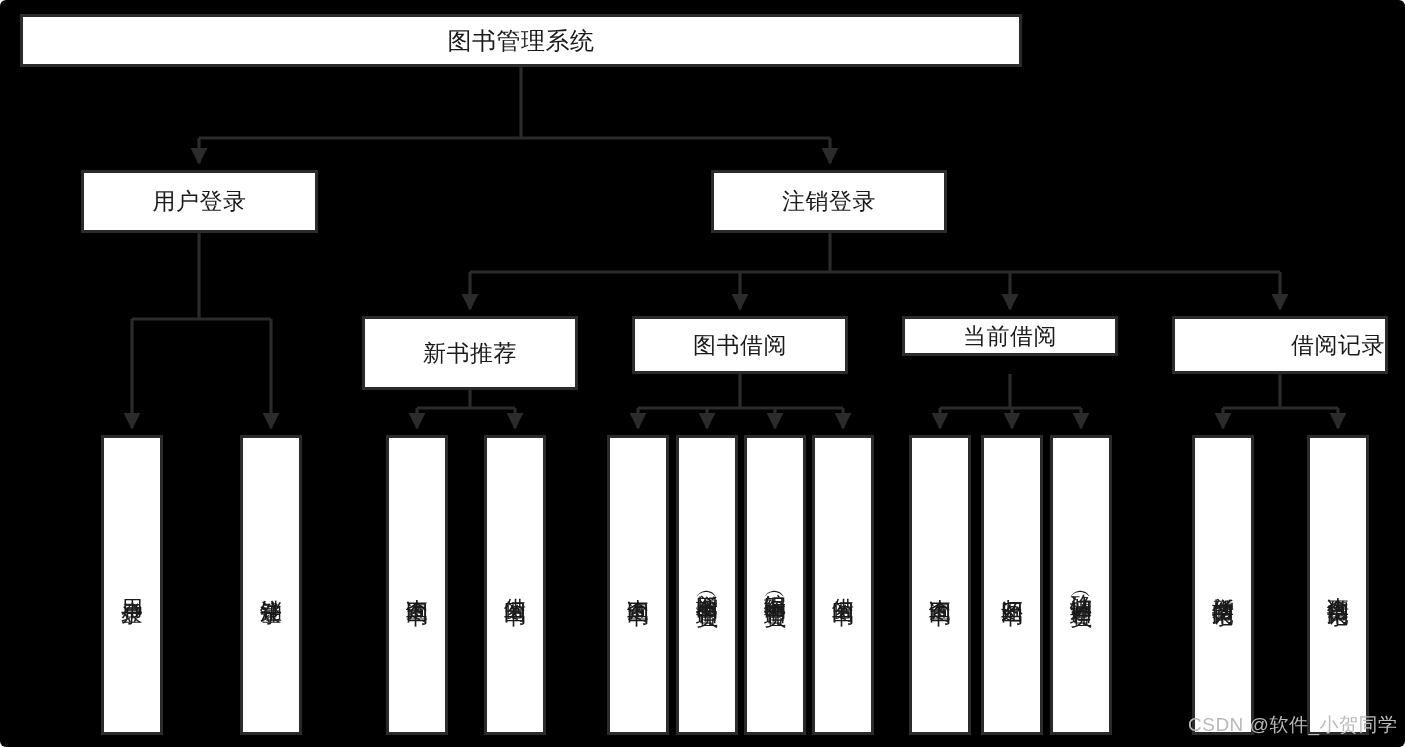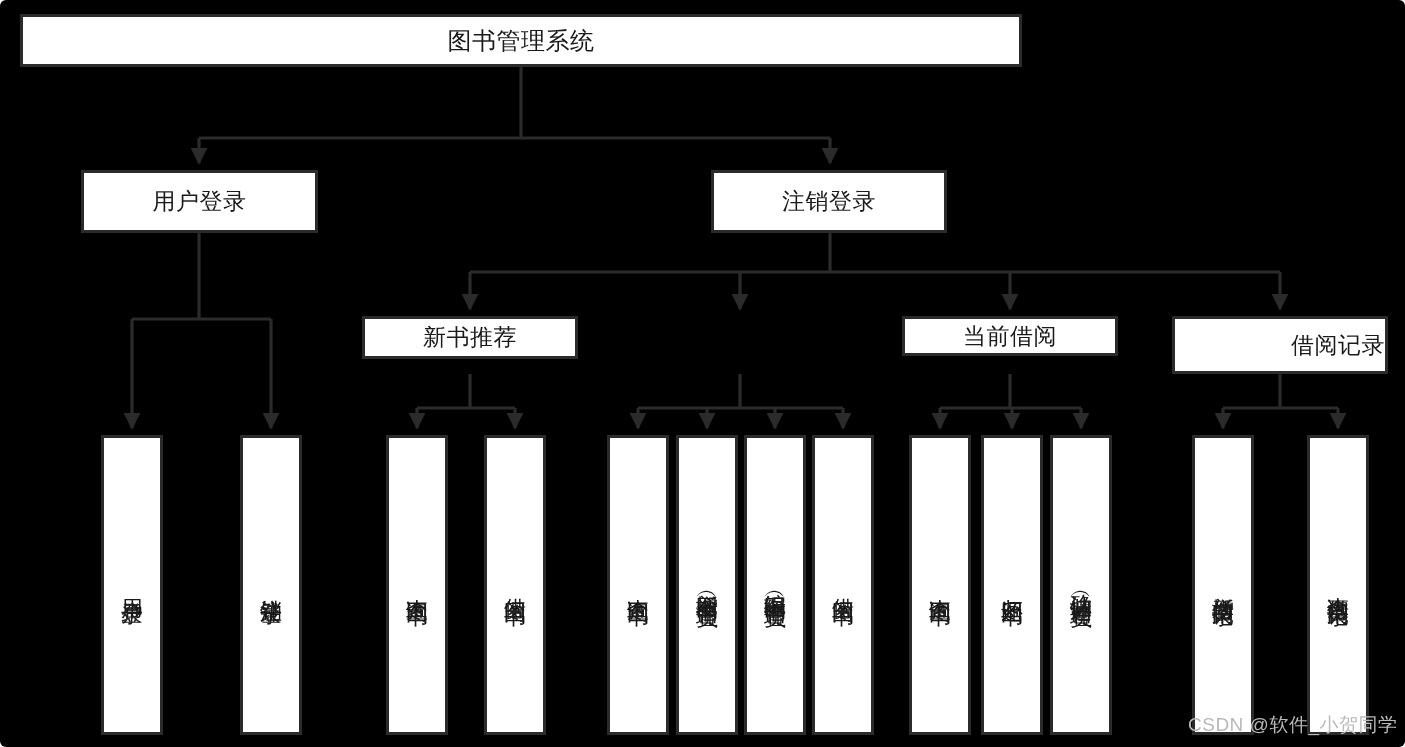--- a/index.html
+++ b/index.html
@@ -122,22 +122,25 @@
     <span class="node-label">图书管理系统</span>
   </div>
 
   <div class="node-box" style="left:81px; top:170px; width:237px; height:63px;">
     <span class="node-label">用户登录</span>
   </div>
   <div class="node-box" style="left:711px; top:170px; width:236px; height:63px;">
     <span class="node-label">注销登录</span>
   </div>
 
-  <div class="node-box" style="left:362px; top:316px; width:216px; height:43px;">
+  <div class="node-box" style="left:362px; top:316px; width:216px; height:74px;">
     <span class="node-label">新书推荐</span>
+  </div>
+  <div class="node-box" style="left:632px; top:316px; width:216px; height:58px;">
+    <span class="node-label">图书借阅</span>
   </div>
   <div class="node-box" style="left:902px; top:316px; width:216px; height:40px;">
     <span class="node-label">当前借阅</span>
   </div>
   <div class="node-box" style="left:1172px; top:316px; width:216px; height:58px;justify-content:flex-end;">
     <span class="node-label">借阅记录</span>
   </div>
 
   <div class="node-box vertical" style="left:101px; top:435px; width:62px; height:300px;">
     <span class="node-label">用户登录</span>

